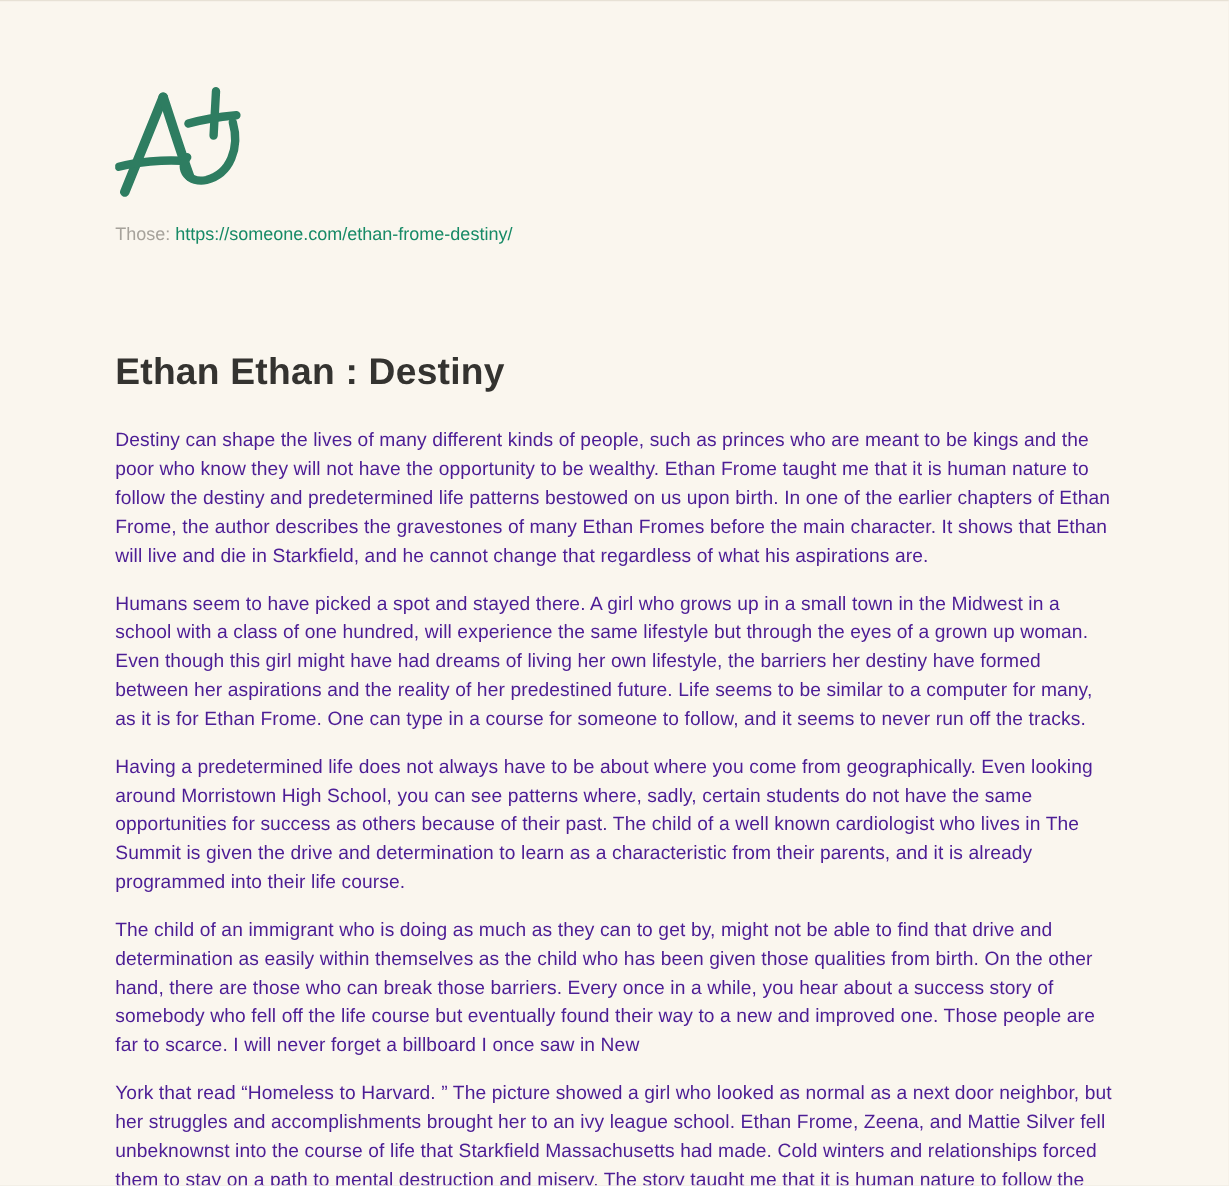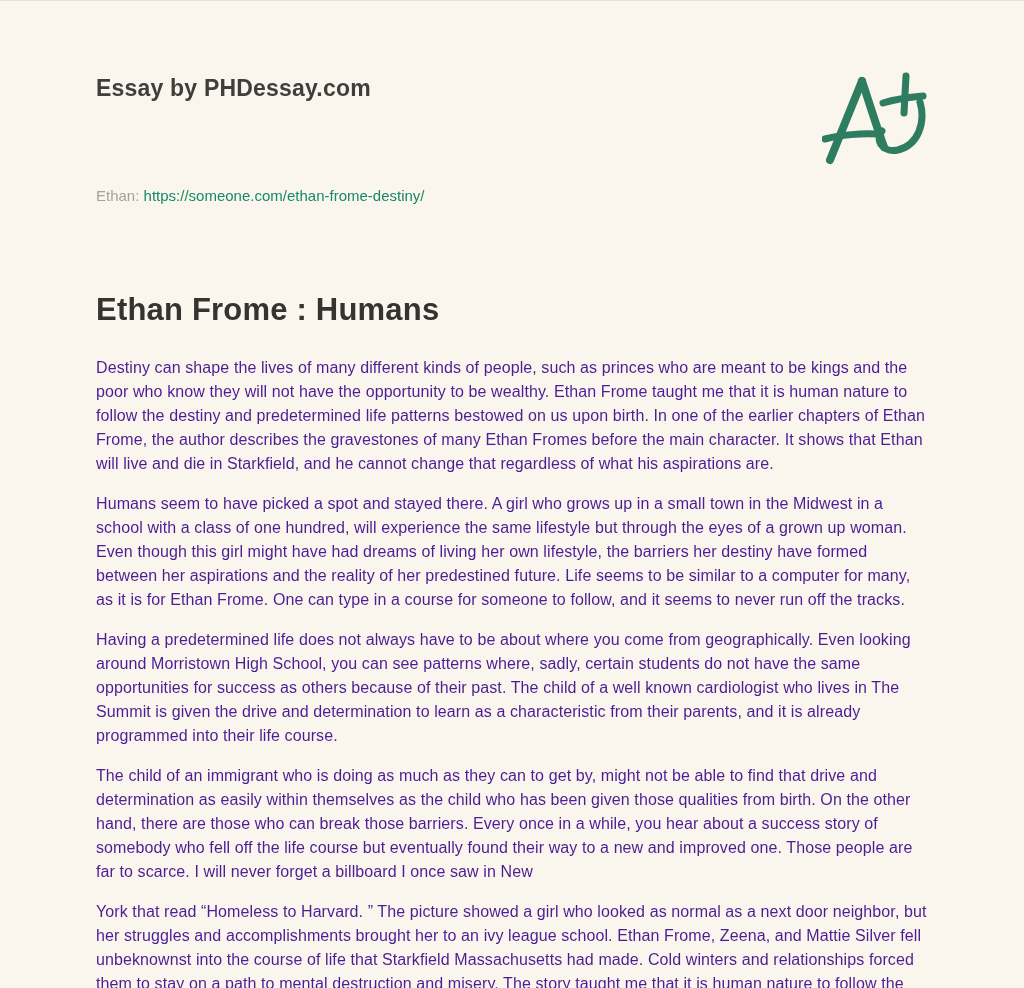--- a/index.html
+++ b/index.html
@@ -72,44 +72,43 @@
     letter-spacing: 0.1px;
   }
 </style>
 </head>
 <body>
 
 <div class="page">
   <div class="content">
 
     <div class="header-row">
-      <div class="brand">Essay by PHDessay.com</div>
 
       <svg class="logo" viewBox="0 0 106 96" fill="none" stroke="#2e7d61" stroke-linecap="round" stroke-linejoin="round">
 
         <path d="M 8 91 L 40 12" stroke-width="8"></path>
 
         <path d="M 40 12 C 46 30, 56 62, 62 78" stroke-width="8"></path>
 
         <path d="M 3 70 C 18 66, 40 64, 55 65" stroke-width="7"></path>
 
         <path d="M 61 34 C 74 30, 90 28, 101 27" stroke-width="7"></path>
 
         <path d="M 84 7 L 82 44" stroke-width="7"></path>
 
         <path d="M 98 33 C 104 54, 96 76, 76 81 C 62 84, 52 72, 60 62" stroke-width="7"></path>
       </svg>
     </div>
 
     <div class="source-line">
-      <span>Ethan:</span>
+      <span>Those:</span>
       <a href="#">https://someone.com/ethan-frome-destiny/</a>
     </div>
 
-    <h1 class="essay-title">Ethan Frome : Humans</h1>
+    <h1 class="essay-title">Ethan Ethan : Destiny</h1>
 
     <div class="essay-body">
       <p>Destiny can shape the lives of many different kinds of people, such as princes who are meant to be kings and the poor who know they will not have the opportunity to be wealthy. Ethan Frome taught me that it is human nature to follow the destiny and predetermined life patterns bestowed on us upon birth. In one of the earlier chapters of Ethan Frome, the author describes the gravestones of many Ethan Fromes before the main character. It shows that Ethan will live and die in Starkfield, and he cannot change that regardless of what his aspirations are.</p>
       <p>Humans seem to have picked a spot and stayed there. A girl who grows up in a small town in the Midwest in a school with a class of one hundred, will experience the same lifestyle but through the eyes of a grown up woman. Even though this girl might have had dreams of living her own lifestyle, the barriers her destiny have formed between her aspirations and the reality of her predestined future. Life seems to be similar to a computer for many, as it is for Ethan Frome. One can type in a course for someone to follow, and it seems to never run off the tracks.</p>
       <p>Having a predetermined life does not always have to be about where you come from geographically. Even looking around Morristown High School, you can see patterns where, sadly, certain students do not have the same opportunities for success as others because of their past. The child of a well known cardiologist who lives in The Summit is given the drive and determination to learn as a characteristic from their parents, and it is already programmed into their life course.</p>
       <p>The child of an immigrant who is doing as much as they can to get by, might not be able to find that drive and determination as easily within themselves as the child who has been given those qualities from birth. On the other hand, there are those who can break those barriers. Every once in a while, you hear about a success story of somebody who fell off the life course but eventually found their way to a new and improved one. Those people are far to scarce. I will never forget a billboard I once saw in New</p>
       <p>York that read “Homeless to Harvard. ” The picture showed a girl who looked as normal as a next door neighbor, but her struggles and accomplishments brought her to an ivy league school. Ethan Frome, Zeena, and Mattie Silver fell unbeknownst into the course of life that Starkfield Massachusetts had made. Cold winters and relationships forced them to stay on a path to mental destruction and misery. The story taught me that it is human nature to follow the set of rules made by the surrounding society.</p>
     </div>
 
   </div>

